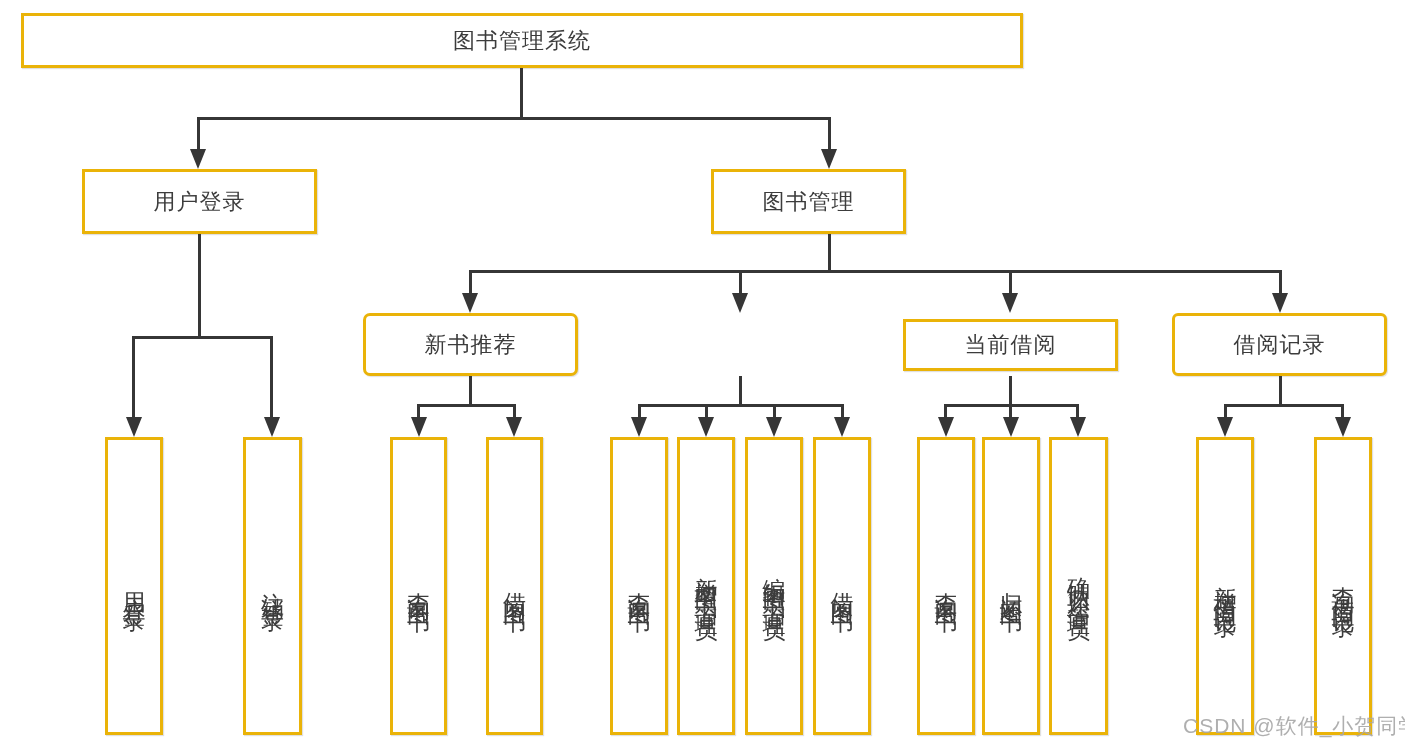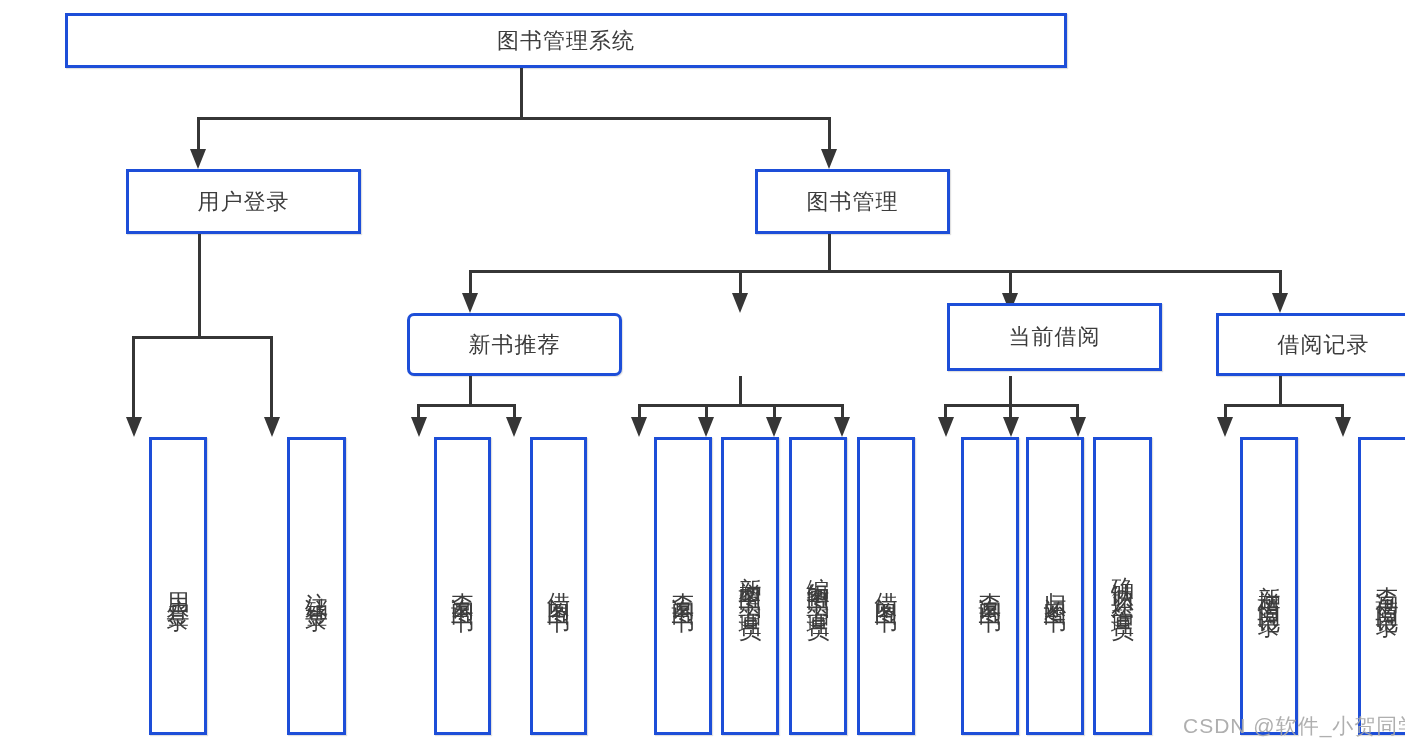--- a/index.html
+++ b/index.html
@@ -6,26 +6,25 @@
   .canvas{
     position:relative;
     width:1405px;height:747px;
     background:#ffffff;
     font-family:"Liberation Sans","DejaVu Sans",sans-serif;
     overflow:hidden;
   }
   .node{
     position:absolute;
     background:#ffffff;
-    border:3px solid #1d4ed8;
+    border:3px solid #eab308;
     box-sizing:border-box;
     display:flex;align-items:center;justify-content:center;
     color:#3c3c3c;
     box-shadow:1px 1px 1px rgba(0,0,0,0.12);
-    margin-left:44px;
   }
   .h-label{font-size:22px;letter-spacing:1px;}
   .leaf{
     writing-mode:vertical-rl;
     text-orientation:mixed;
     font-size:23px;
     letter-spacing:6px;
     line-height:1;
   }
   .hline,.vline{position:absolute;background:#363636;}
@@ -76,22 +75,22 @@
   <div class="vline" style="left:469px;top:270px;height:25px;"></div>
   <div class="arrow-down" style="left:462px;top:293px;"></div>
   <div class="vline" style="left:739px;top:270px;height:25px;"></div>
   <div class="arrow-down" style="left:732px;top:293px;"></div>
   <div class="vline" style="left:1009px;top:270px;height:25px;"></div>
   <div class="arrow-down" style="left:1002px;top:293px;"></div>
   <div class="vline" style="left:1279px;top:270px;height:25px;"></div>
   <div class="arrow-down" style="left:1272px;top:293px;"></div>
 
   <div class="node h-label" style="left:363px;top:313px;width:215px;height:63px;border-radius:7px;">新书推荐</div>
-  <div class="node h-label" style="left:903px;top:303px;width:215px;height:68px;">当前借阅</div>
-  <div class="node h-label" style="left:1172px;top:313px;width:215px;height:63px;">借阅记录</div>
+  <div class="node h-label" style="left:903px;top:319px;width:215px;height:52px;">当前借阅</div>
+  <div class="node h-label" style="left:1172px;top:313px;width:215px;height:63px;border-radius:6px;">借阅记录</div>
 
   <div class="vline" style="left:469px;top:376px;height:31px;"></div>
   <div class="hline" style="left:418px;top:404px;width:98px;"></div>
   <div class="vline" style="left:417px;top:404px;height:16px;"></div>
   <div class="arrow-down" style="left:411px;top:417px;"></div>
   <div class="vline" style="left:513px;top:404px;height:16px;"></div>
   <div class="arrow-down" style="left:506px;top:417px;"></div>
 
   <div class="vline" style="left:739px;top:376px;height:31px;"></div>
   <div class="hline" style="left:638px;top:404px;width:205px;"></div>

